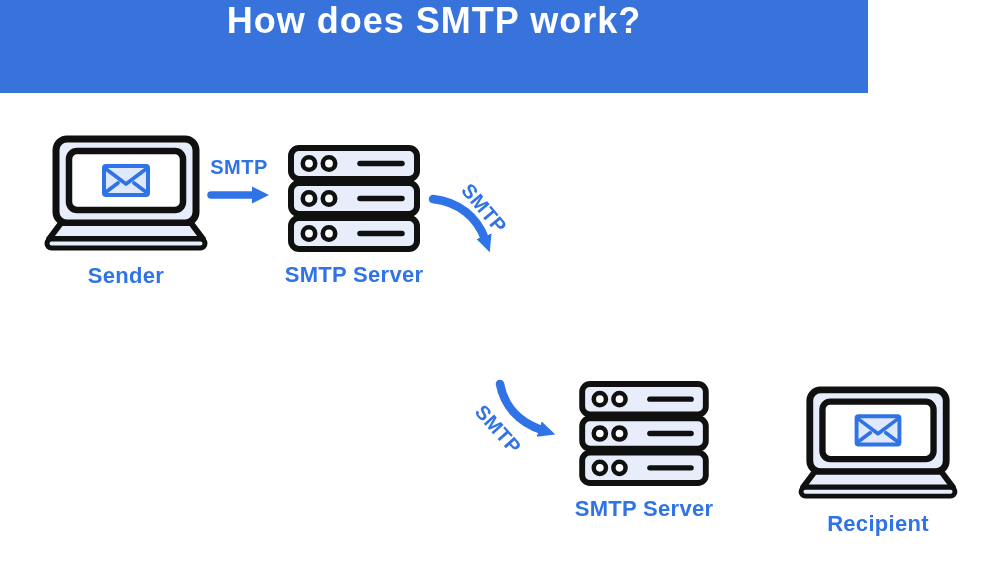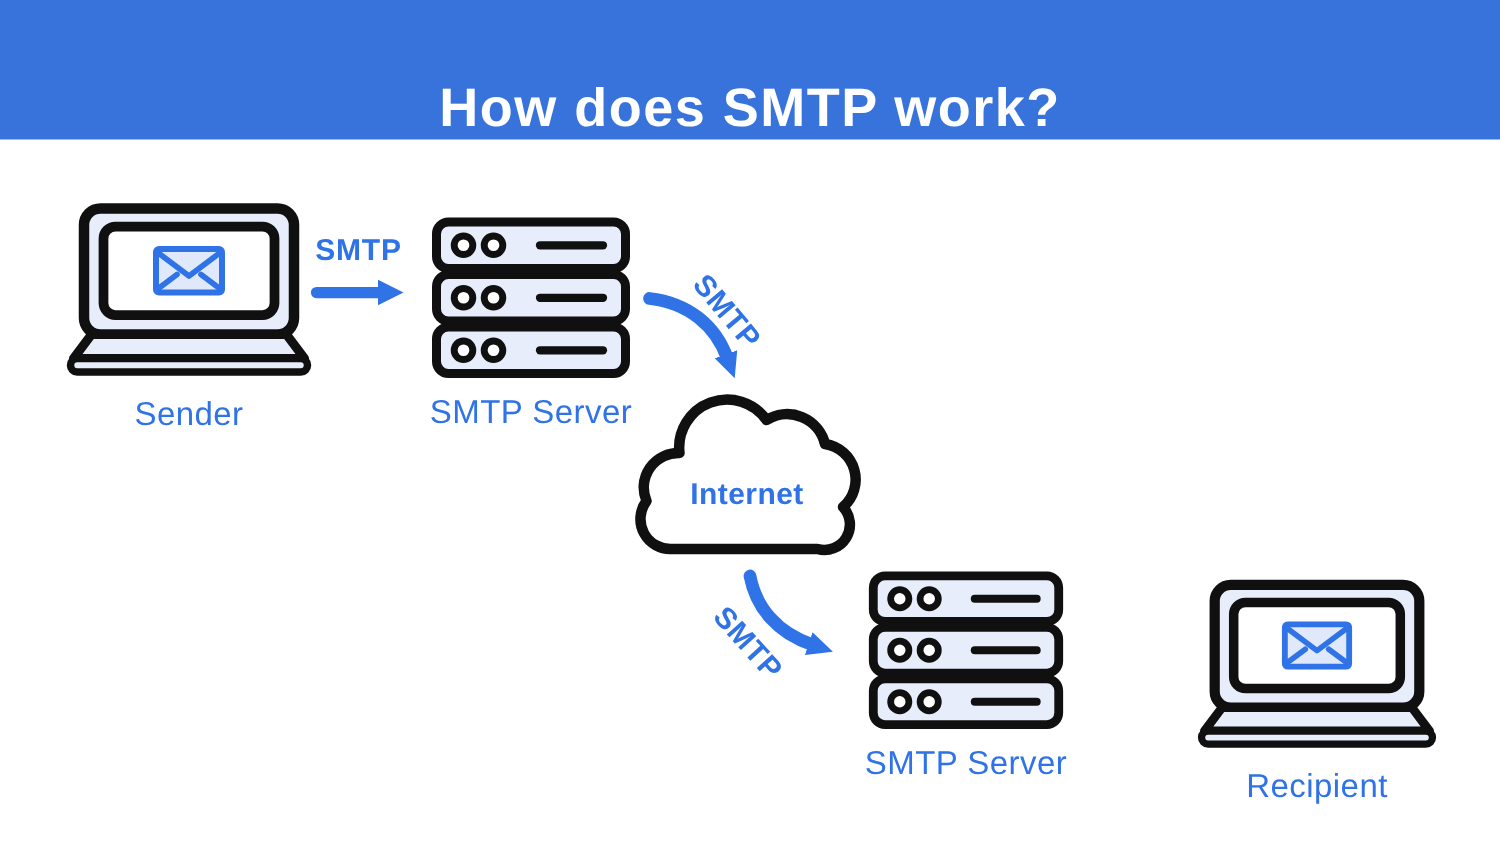--- a/index.html
+++ b/index.html
@@ -3,36 +3,36 @@
 <meta charset="utf-8">
 <style>
   html,body{margin:0;padding:0;background:#ffffff;}
   .stage{
     position:relative;width:1000px;height:570px;overflow:hidden;
     background:var(--canvas-bg,#fff);
     font-family:"Liberation Sans","DejaVu Sans",sans-serif;
   }
   
   .banner{
-    position:absolute;left:0;top:0;width:1000px;height:93px;
+    position:absolute;left:0;top:0;width:868px;height:93px;
     background:var(--header-bg,#3773db);
-    display:flex;align-items:flex-end;justify-content:center;
+    display:flex;align-items:flex-start;justify-content:center;
   }
   .banner h1{
     margin:0;color:var(--title-color,#fff);
     font-size:36px;font-weight:700;letter-spacing:1px;
   }
   
   .canvas{position:absolute;left:0;top:93px;width:1000px;height:477px;}
   .node{position:absolute;margin:0;}
   .node svg{display:block;overflow:visible;}
   .nlabel{
     position:absolute;left:50%;top:100%;transform:translateX(-50%);
     margin-top:11px;white-space:nowrap;text-align:left;
-    color:var(--accent,#2f73e6);font-size:22px;font-weight:400;letter-spacing:.3px;
+    color:var(--accent,#2f73e6);font-size:22px;font-weight:700;letter-spacing:.3px;
   }
   .cloud-label{
     position:absolute;left:0;right:0;top:53px;text-align:center;
     color:var(--accent,#2f73e6);font-size:20px;font-weight:700;letter-spacing:.3px;
   }
   .edge{position:absolute;}
   .elabel{
     display:block;text-align:center;white-space:nowrap;
     color:var(--accent,#2f73e6);font-size:20px;font-weight:700;letter-spacing:.5px;
   }
@@ -116,26 +116,20 @@
         <defs>
           <marker id="ah1" markerUnits="userSpaceOnUse" markerWidth="24" markerHeight="24" refX="3" refY="8" orient="auto">
             <path class="fillA" d="M0,0 L17,8 L0,16 Z"></path>
           </marker>
         </defs>
         <path class="nf sA" d="M6,13 C32,16 50,31 58,53" stroke-width="8.5" stroke-linecap="round" marker-end="url(#ah1)"></path>
       </svg>
       <span class="rlabel" style="left:28px;top:11px;transform:rotate(50deg);">SMTP</span>
     </div>
 
-    <figure class="node" style="left:423px;top:173px;width:150px;">
-      <svg width="150" height="105" viewBox="0 0 150 105">
-        <path class="fillW sK" stroke-width="7" stroke-linejoin="round" d="M25,100 A20,20 0 0 1 8,68 A23,23 0 0 1 30,36 A32,32 0 0 1 88,14 A26,26 0 0 1 127,30 A24,24 0 0 1 139,72 A17,17 0 0 1 122,100 L25,100 Z"></path>
-      </svg>
-      <figcaption class="cloud-label">Internet</figcaption>
-    </figure>
 
     <div class="cedge" style="left:492px;top:285px;">
       <svg width="74" height="70" viewBox="0 0 74 70">
         <defs>
           <marker id="ah2" markerUnits="userSpaceOnUse" markerWidth="24" markerHeight="24" refX="3" refY="8" orient="auto">
             <path class="fillA" d="M0,0 L17,8 L0,16 Z"></path>
           </marker>
         </defs>
         <path class="nf sA" d="M8,6 C12,27 26,44 50,52" stroke-width="8.5" stroke-linecap="round" marker-end="url(#ah2)"></path>
       </svg>

